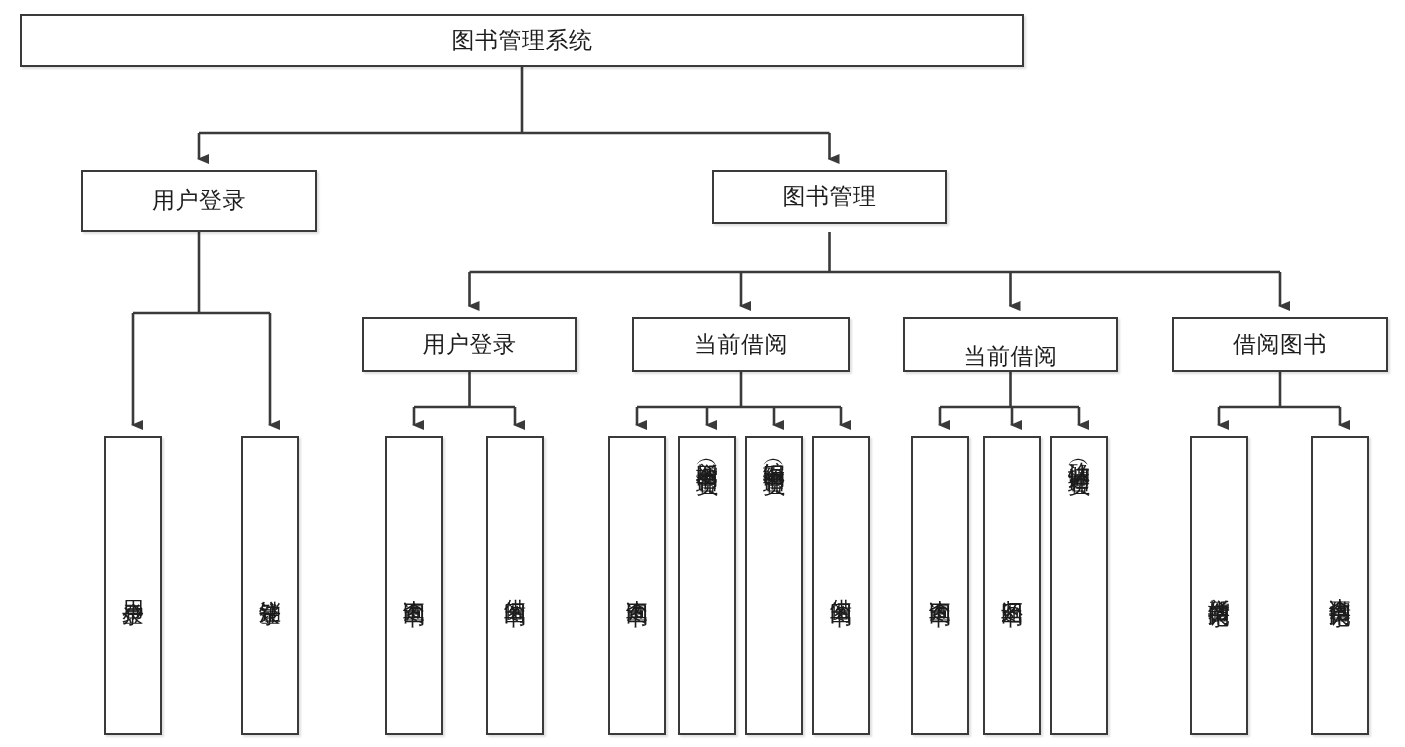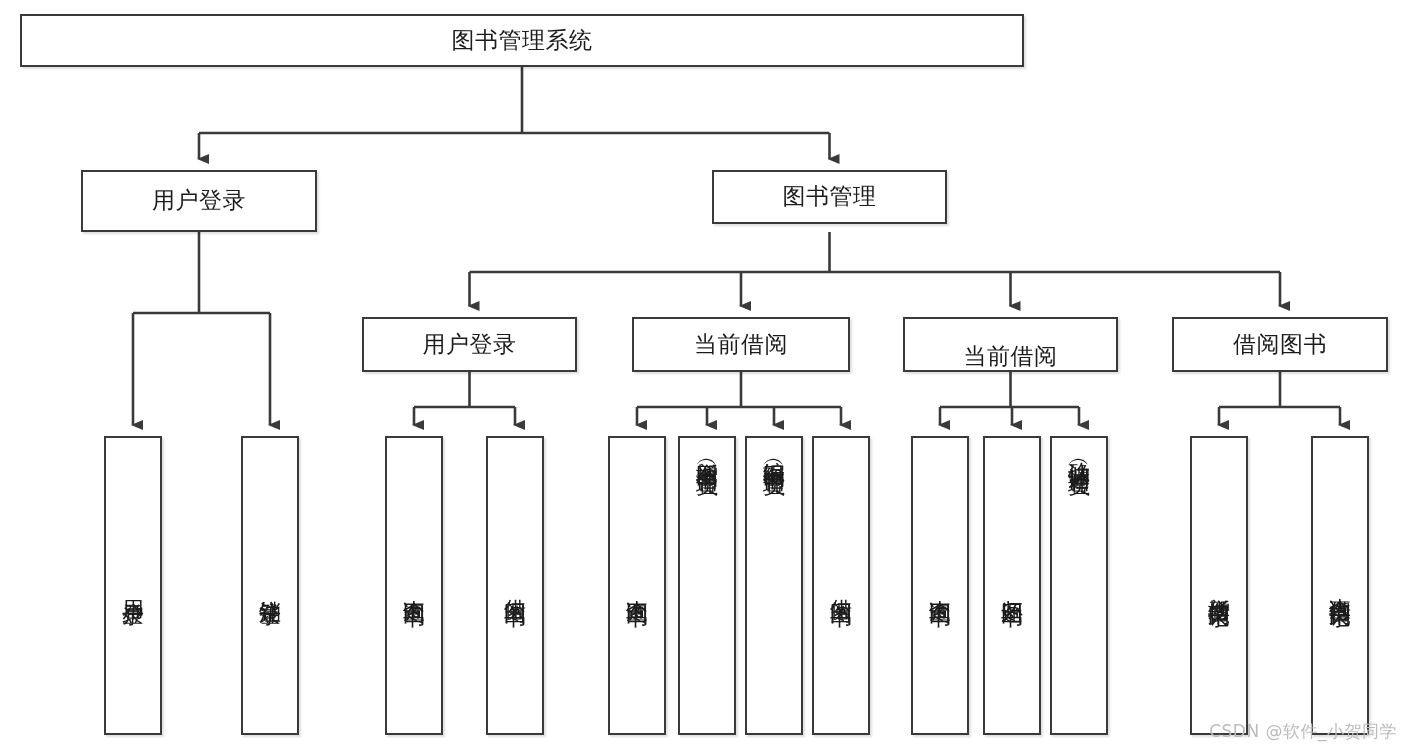--- a/index.html
+++ b/index.html
@@ -177,14 +177,13 @@
         <span class="label">确认归还（管理员）</span>
       </div>
       <div class="node vertical centered" style="left: 1190px; top: 436px; width: 58px; height: 299px;">
         <span class="label">新增借阅记录</span>
       </div>
       <div class="node vertical centered" style="left: 1311px; top: 436px; width: 58px; height: 299px;">
         <span class="label">查询借阅记录</span>
       </div>
     </div>
 
-  <div id="watermark">CSDN @软件_小贺同学</div>
 </div>
 
 </body></html>

